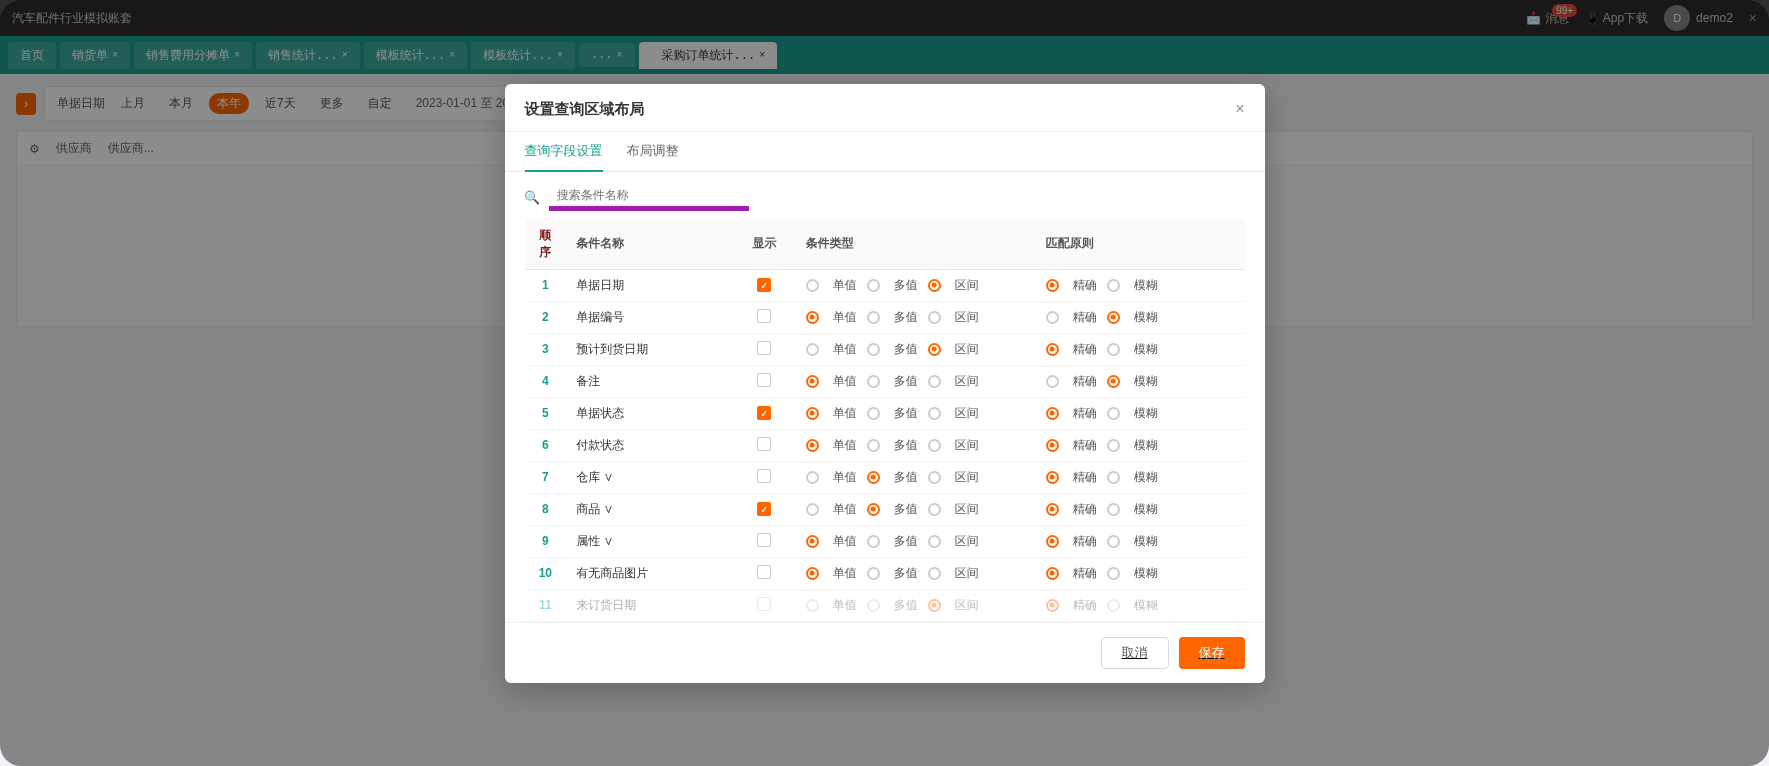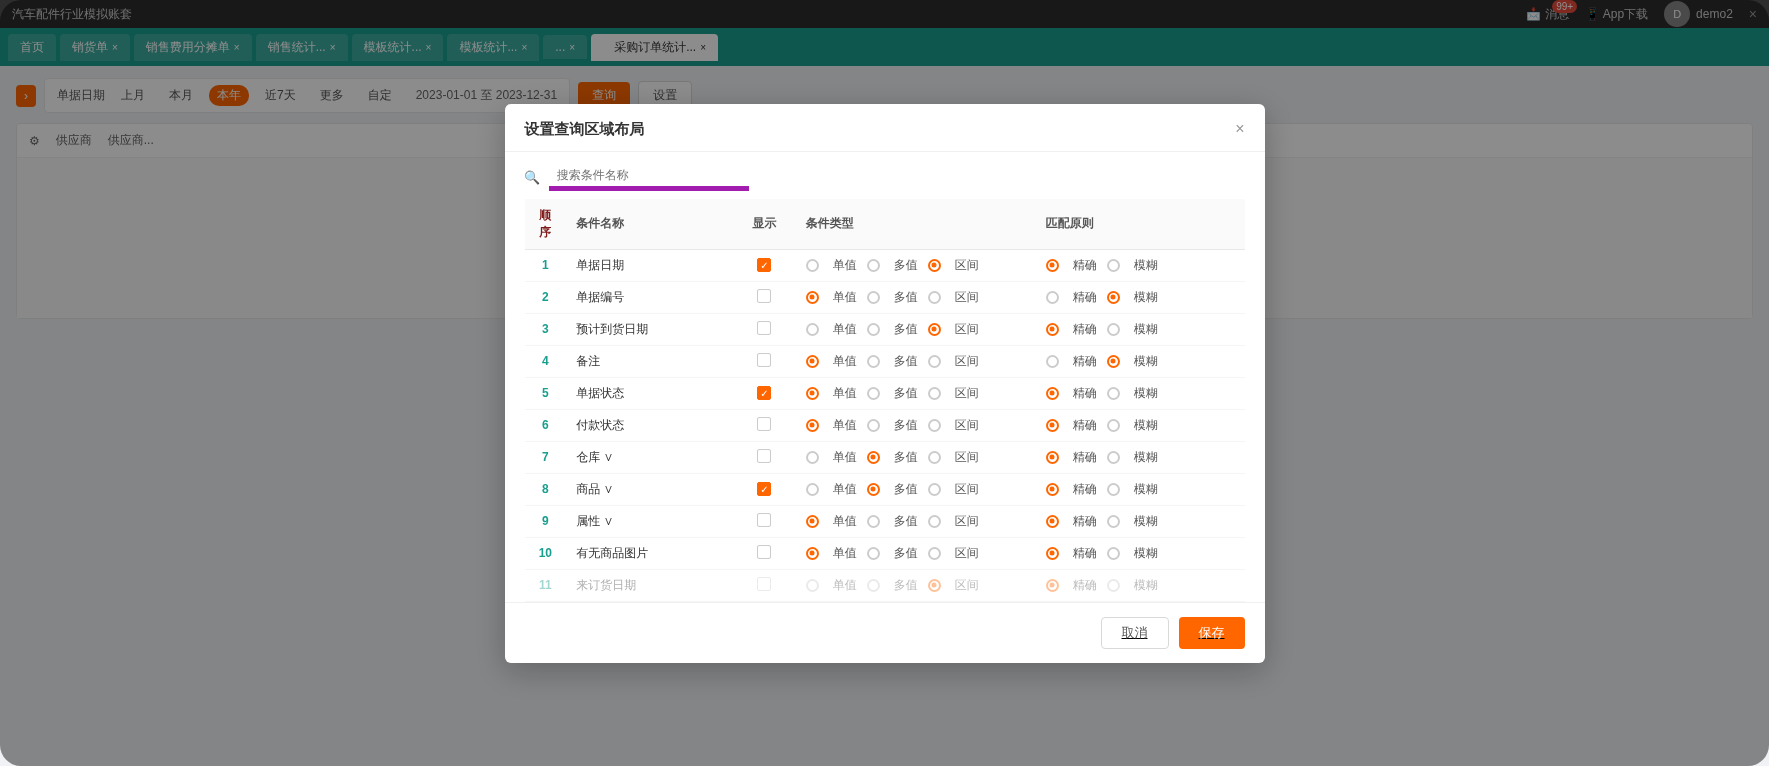--- a/index.html
+++ b/index.html
@@ -1,21 +1,21 @@
 <!DOCTYPE html>
 <html><head>
   <meta charset="utf-8">
   <style>
     * { box-sizing: border-box; margin: 0; padding: 0; }
     body { font-family: "Microsoft YaHei", Arial, sans-serif; font-size: 13px; background: #f0f2f5; overflow: hidden; }
 
     
     .top-bar {
       background: #2d2d2d;
-      height: 28px;
+      height: 36px;
       display: flex;
       align-items: center;
       justify-content: space-between;
       padding: 0 12px;
       color: #ccc;
     }
     .top-bar-left { display: flex; align-items: center; gap: 8px; font-size: 12px; }
     .top-bar-right { display: flex; align-items: center; gap: 16px; font-size: 12px; }
     .top-bar-right .notif { position: relative; }
     .badge { background: #e74c3c; color: #fff; border-radius: 8px; padding: 1px 4px; font-size: 10px; position: absolute; top: -6px; right: -8px; }
@@ -33,20 +33,21 @@
     }
     .tab-item {
       background: rgba(255,255,255,0.15);
       color: #fff;
       padding: 5px 12px;
       border-radius: 4px 4px 0 0;
       font-size: 12px;
       cursor: pointer;
       display: flex; align-items: center; gap: 4px;
       white-space: nowrap;
+      font-family: Liberation Mono, monospace;
     }
     .tab-item.active { background: #fff; color: #333; padding-left: 23px; }
     .tab-close { color: inherit; font-size: 10px; }
 
     
     .main-area {
       background: #f0f2f5;
       padding: 12px 16px;
       min-height: 690px;
       position: relative;
@@ -303,20 +304,28 @@
 </div>
 
 <div class="overlay">
   <div class="modal">
 
     <div class="modal-header">
       <span class="modal-title">设置查询区域布局</span>
       <span class="modal-close">×</span>
     </div>
 
+    <div class="modal-tabs">
+      <div class="modal-tab active">
+        <span>查询字段设置</span>
+      </div>
+      <div class="modal-tab">
+        <span>布局调整</span>
+      </div>
+    </div>
 
     <div class="modal-search">
       <span>🔍</span>
       <input class="search-box" type="text" placeholder="搜索条件名称" style="">
     </div>
 
     <div class="modal-table-wrap">
       <table class="modal-table">
         <thead>
           <tr>

